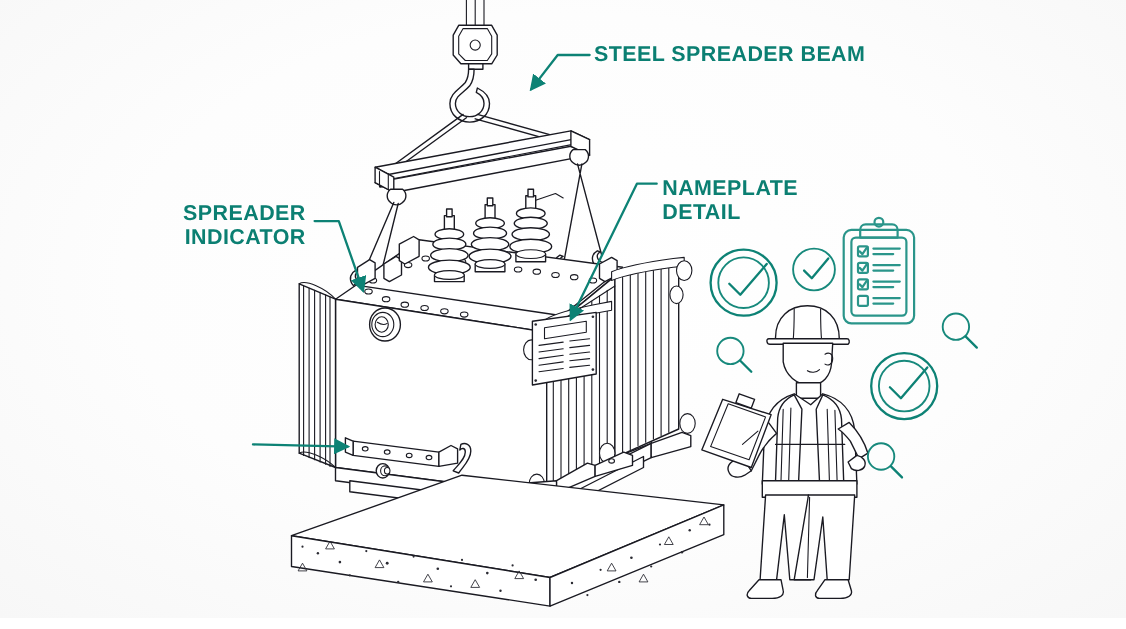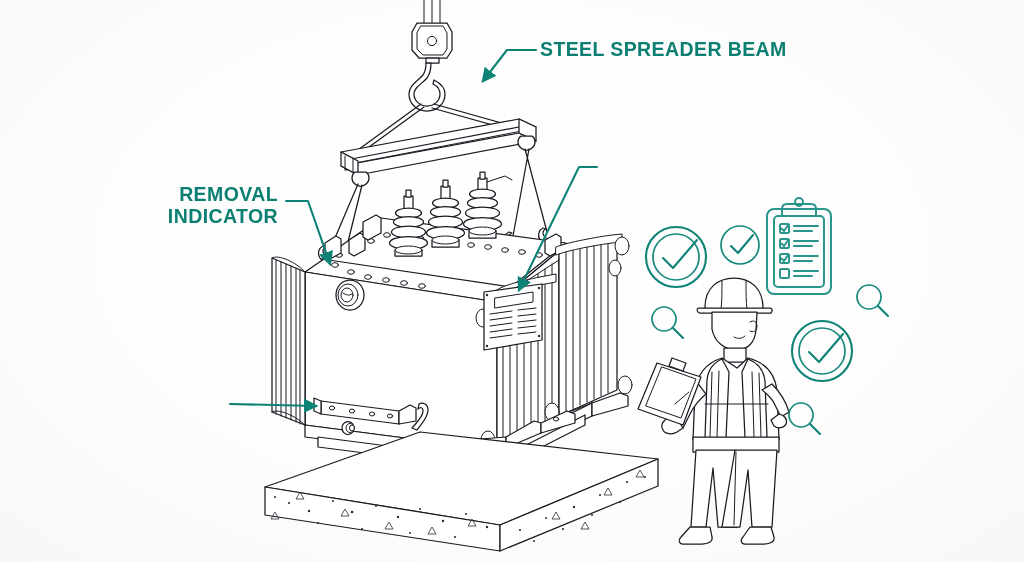--- a/index.html
+++ b/index.html
@@ -443,18 +443,20 @@
       <path class="teal" d="M597 167 L579 167 L519 290" marker-end="url(#ah)"></path>
     </g>
 
     <g>
       <path class="teal" d="M230 404 L316 406" marker-end="url(#ah)"></path>
     </g>
   </svg>
 
   <div class="lbl" style="left:540px; top:38px;">STEEL SPREADER BEAM</div>
 
-  <div class="lbl r" style="right:746px; top:183px;">REMOVAL
+  <div class="lbl r" style="right:746px; top:183px;">SPREADER
 INDICATOR</div>
 
+  <div class="lbl" style="left:602px; top:160px;">NAMEPLATE
+DETAIL</div>
 
 
 </div>
 
 </body></html>

